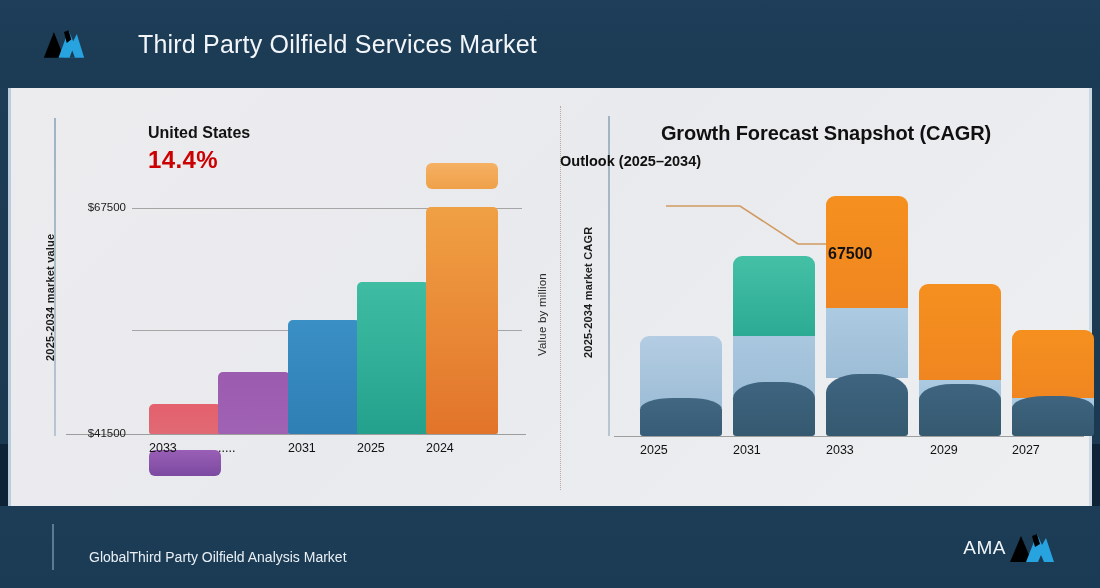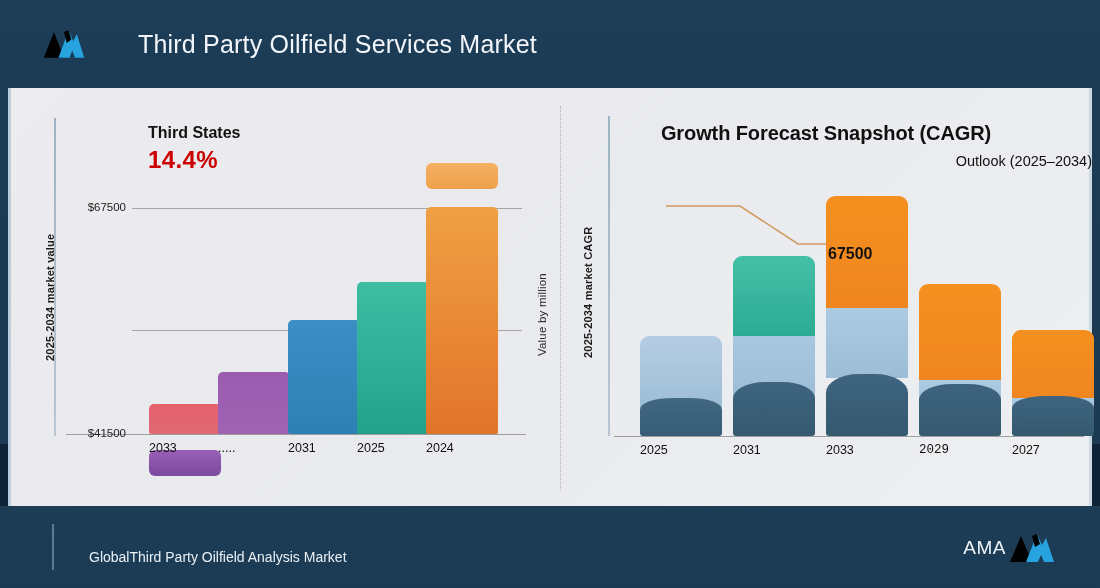--- a/index.html
+++ b/index.html
@@ -108,22 +108,22 @@
 
   
   .r-title {
     position: absolute; left: 0; right: 0; top: 122px;
     text-align: center;
     font-size: 20px; font-weight: bold; color: #101010;
     letter-spacing: -.1px;
   }
   .r-sub {
     position: absolute; left: 0; right: 0; top: 153px;
-    text-align: right;
-    font-size: 14.5px; font-weight: normal; color: #101010;
+    text-align: left;
+    font-size: 14.5px; font-weight: bold; color: #101010;
   }
   .rbar { position: absolute; }
   .seg  { position: absolute; left: 0; right: 0; }
   .seg-top  { border-radius: 9px 9px 0 0; }
   .seg-base { border-radius: 40% 40% 3px 3px / 30% 30% 3px 3px; }
 
   .cagr-bubble {
     position: absolute;
     border-radius: 50%;
     background: #1d3c56;
@@ -184,21 +184,21 @@
     <div class="panel-edge-r"></div>
     <div class="mid-divider"></div>
   </div>
 
   <div class="chart left" style="left:8px;top:88px;">
 
     <div class="y-axis-line" style="left:46px; top:30px; height:318px;"></div>
 
     <div class="axis-title" style="left:36px; top:273px;">2025-2034 market value</div>
 
-    <div class="lbl-country" style="left:140px; top:36px;">Third States</div>
+    <div class="lbl-country" style="left:140px; top:36px;">United States</div>
     <div class="lbl-pct" style="left:140px; top:58px;">14.4%</div>
 
     <div class="gridline" style="left:124px; top:120px; width:390px;"></div>
     <div class="gridline" style="left:124px; top:242px; width:390px;"></div>
     <div class="baseline" style="left:58px; top:346px; width:460px;"></div>
 
     <div class="ytick" style="left:10px; top:113px; width:108px;">$67500</div>
     <div class="ytick" style="left:10px; top:339px; width:108px;">$41500</div>
 
     <div class="cap" style="left:141px; top:362px; width:72px; background:linear-gradient(180deg,#9a5fb6,#7b4aa0);"></div>
@@ -258,21 +258,21 @@
       <div class="seg seg-base" style="bottom:0; height:62px;  background:linear-gradient(180deg,#3e6480,#35596f);"></div>
     </div>
     <div class="xlab" style="left:266px; top:355px; width:82px;">2033</div>
     <div class="value-callout" style="left:268px; top:157px;">67500</div>
 
     <div class="rbar" style="left:359px; top:196px; width:82px; height:152px;">
       <div class="seg seg-top" style="top:0;    height:104px; background:linear-gradient(180deg,#f5901f,#ef8520);"></div>
       <div class="seg" style="top:96px; height:42px;  background:linear-gradient(180deg,#accae1,#9dbdd6);"></div>
       <div class="seg seg-base" style="bottom:0; height:52px;  background:linear-gradient(180deg,#3e6480,#35596f);"></div>
     </div>
-    <div class="xlab" style="left:359px; top:355px; width:82px;font-family:Liberation Mono, monospace;">2029</div>
+    <div class="xlab" style="left:370px; top:355px; width:82px;">2029</div>
 
     <div class="rbar" style="left:452px; top:242px; width:82px; height:106px;">
       <div class="seg seg-top" style="top:0;    height:74px; background:linear-gradient(180deg,#f5901f,#ef8520);"></div>
       <div class="seg" style="top:68px; height:24px; background:linear-gradient(180deg,#accae1,#9dbdd6);"></div>
       <div class="seg seg-base" style="bottom:0; height:40px; background:linear-gradient(180deg,#3e6480,#35596f);"></div>
     </div>
     <div class="xlab" style="left:452px; top:355px; width:82px;">2027</div>
 
   </div>
 

